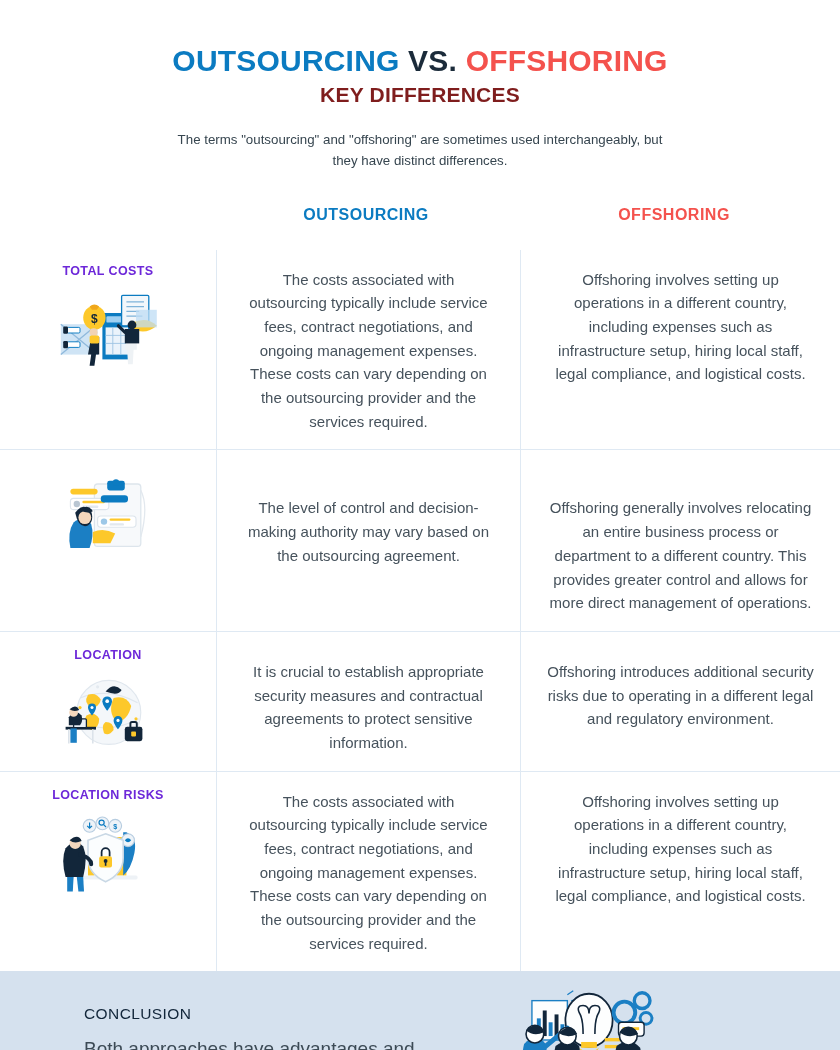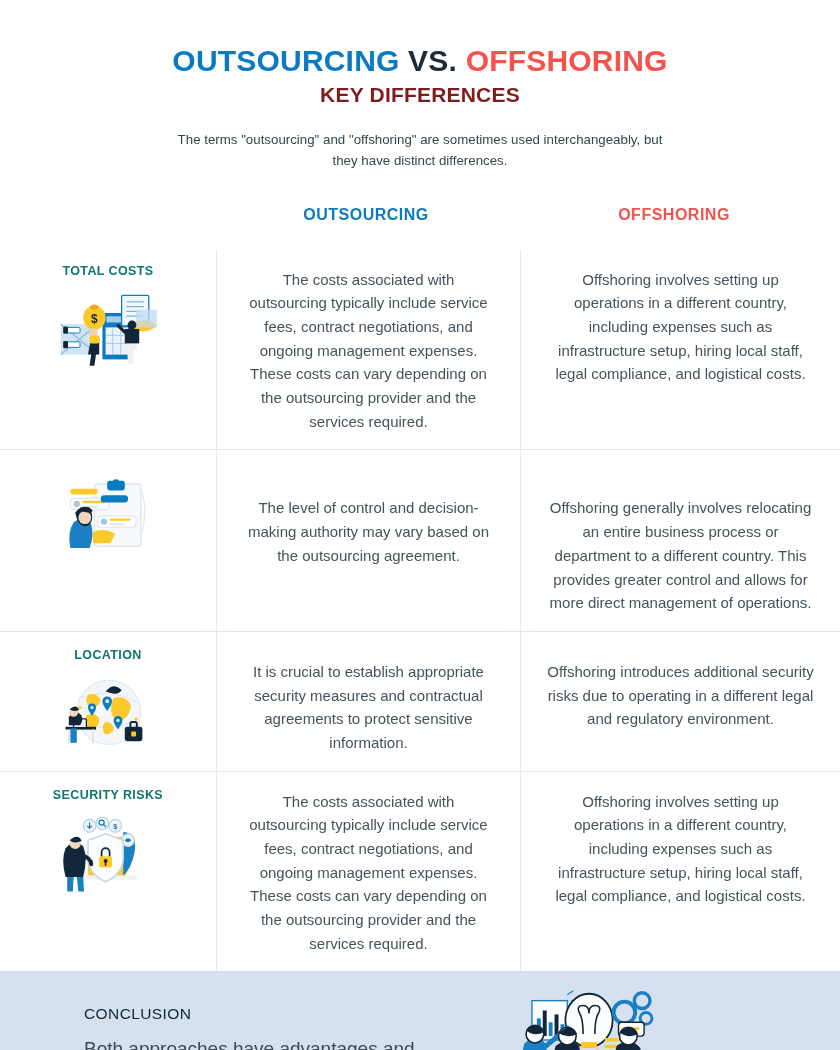--- a/index.html
+++ b/index.html
@@ -48,21 +48,21 @@
     border-bottom: 1.5px solid #dfe9f3;
   }
   .row:last-child { border-bottom: none; }
 
   .cell-label {
     width: 216px; flex: 0 0 216px;
     padding: 14px 12px 16px;
     display: flex; flex-direction: column; align-items: center;
   }
   .label-text {
-    font-size: 12.5px; font-weight: bold; color: #0f766e;
+    font-size: 12.5px; font-weight: bold; color: #6d28d9;
     letter-spacing: 0.4px; text-align: right; line-height: 1.25;
   }
   .illus { margin-top: 10px; width: 104px; height: 80px; }
   .illus svg { width: 100%; height: 100%; display: block; }
 
   .cell-text {
     padding: 16px 26px;
     font-size: 15px; line-height: 1.58; color: #46525c;
     text-align: center;
     display: flex; align-items: flex-start; justify-content: center;
@@ -255,21 +255,21 @@
       <div class="cell-text cell-out">
         <p>It is crucial to establish appropriate security measures and contractual agreements to protect sensitive information.</p>
       </div>
       <div class="cell-text cell-off">
         <p>Offshoring introduces additional security risks due to operating in a different legal and regulatory environment.</p>
       </div>
     </div>
 
     <div class="row r4">
       <div class="cell-label">
-        <div class="label-text">SECURITY RISKS</div>
+        <div class="label-text">LOCATION RISKS</div>
         <div class="illus">
           <svg viewBox="0 0 130 100">
             <rect x="26" y="78" width="76" height="5" rx="2" fill="#eef2f6"></rect>
             <path d="M30 34 h56 v44 h-56 z" fill="#f6f9fb"></path>
             <rect x="40" y="48" width="8" height="30" fill="#fdc82a"></rect>
             <rect x="52" y="40" width="8" height="38" fill="#fdc82a"></rect>
             <rect x="64" y="52" width="8" height="26" fill="#fdc82a"></rect>
             <rect x="76" y="30" width="12" height="48" fill="#fdc82a"></rect>
             <path d="M88 24 q14 6 10 26 q-4 20 -14 28 v-54 z" fill="#1b7fc4"></path>
             <circle cx="42" cy="16" r="8" fill="#eef3f8" stroke="#b7cde0" stroke-width="1.4"></circle>

